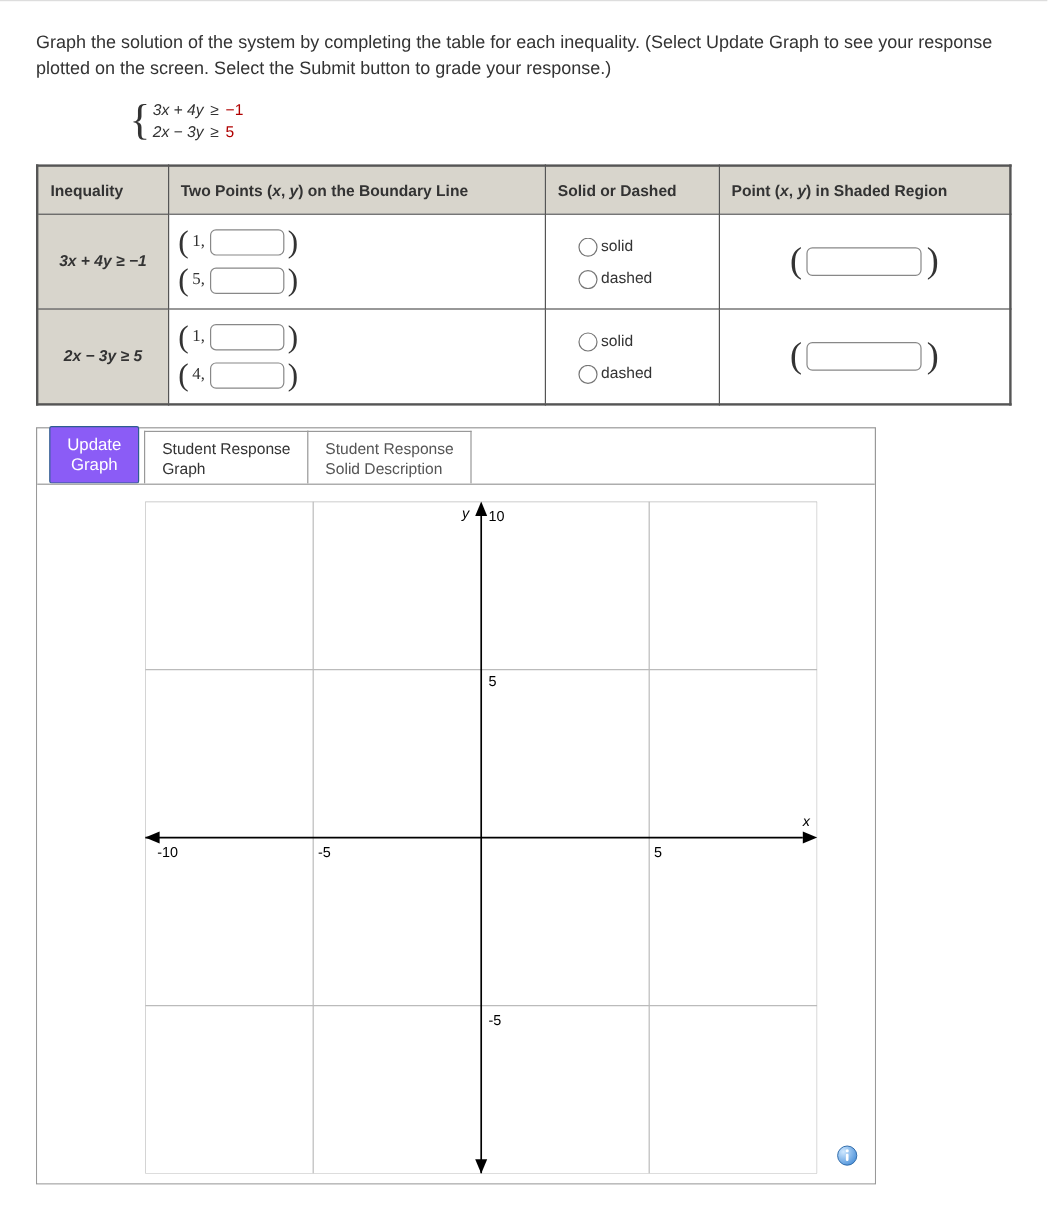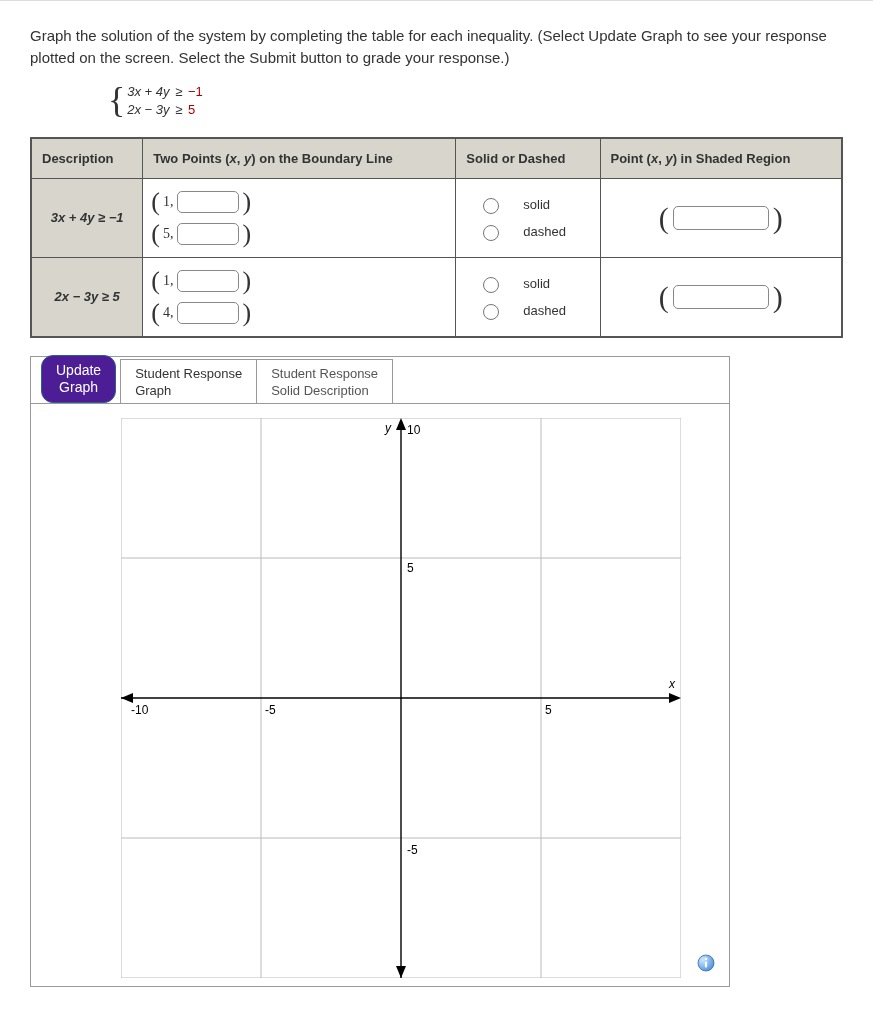--- a/index.html
+++ b/index.html
@@ -76,21 +76,21 @@
     width: 62px;
     height: 22px;
     border: 1px solid #888;
     border-radius: 5px;
     background: #fff;
     margin: 0 3px;
     padding: 2px 4px;
     font-size: 13px;
   }
   .sd-col { display: flex; flex-direction: column; gap: 8px; padding-left: 14px; }
-  .radio-row { display: flex; align-items: center; gap: 21px; font-size: 13px; }
+  .radio-row { display: flex; align-items: center; gap: 0; font-size: 13px; }
   .radio-row input[type=radio]{ width:16px; height:16px; }
   .shade-pt {
     display: inline-flex;
     align-items: center;
     font-family: "Times New Roman", serif;
     font-size: 24px;
   }
   .shade-pt .paren { font-size: 30px; line-height: 1; }
   .shade-input {
     width: 96px;
@@ -108,28 +108,28 @@
     position: relative;
   }
   .tab-row {
     display: flex;
     align-items: flex-end;
     height: 46px;
     padding: 6px 0 0 10px;
     gap: 0;
   }
   .btn-update {
-    background: #4c1d95;
+    background: #8b5cf6;
     border: 1px solid #2e5d8f;
     color: #fff;
     font-size: 14px;
     padding: 6px 14px;
     line-height: 1.2;
     text-align: center;
-    border-radius: 12px;
+    border-radius: 2px;
     cursor: pointer;
     margin-right: 4px;
     align-self: flex-end;
   }
   .tab {
     background: #fff;
     border: 1px solid #999;
     border-bottom: none;
     padding: 6px 14px 4px 14px;
     font-size: 13px;
@@ -188,21 +188,21 @@
         <span>2x − 3y</span>
         <span class="op">≥</span>
         <span class="rhs">5</span>
       </span>
     </div>
   </div>
 
   <table class="ineq">
     <thead>
       <tr>
-        <th>Description</th>
+        <th>Inequality</th>
         <th>Two Points (<i>x</i>, <i>y</i>) on the Boundary Line</th>
         <th>Solid or Dashed</th>
         <th>Point (<i>x</i>, <i>y</i>) in Shaded Region</th>
       </tr>
     </thead>
     <tbody>
 
       <tr>
         <td class="row-label">3x + 4y ≥ −1</td>
         <td>

